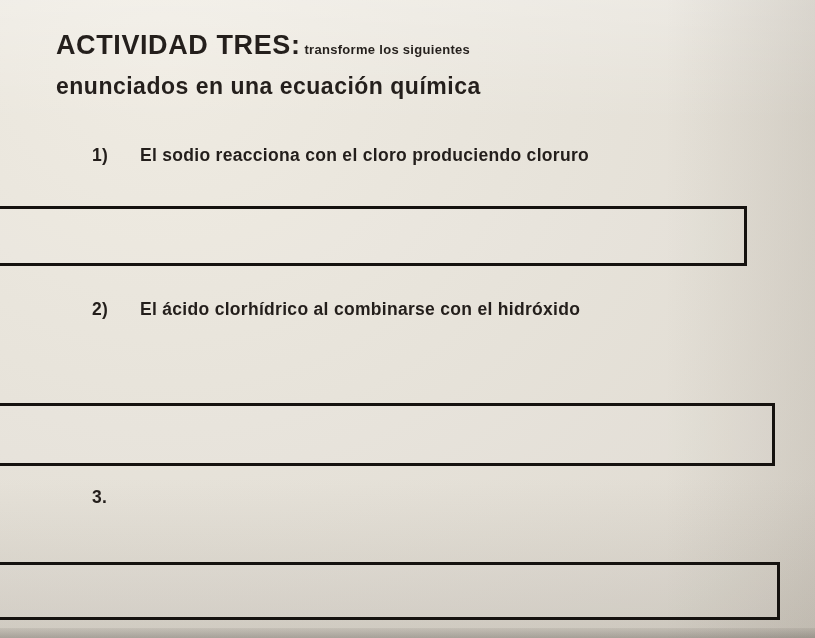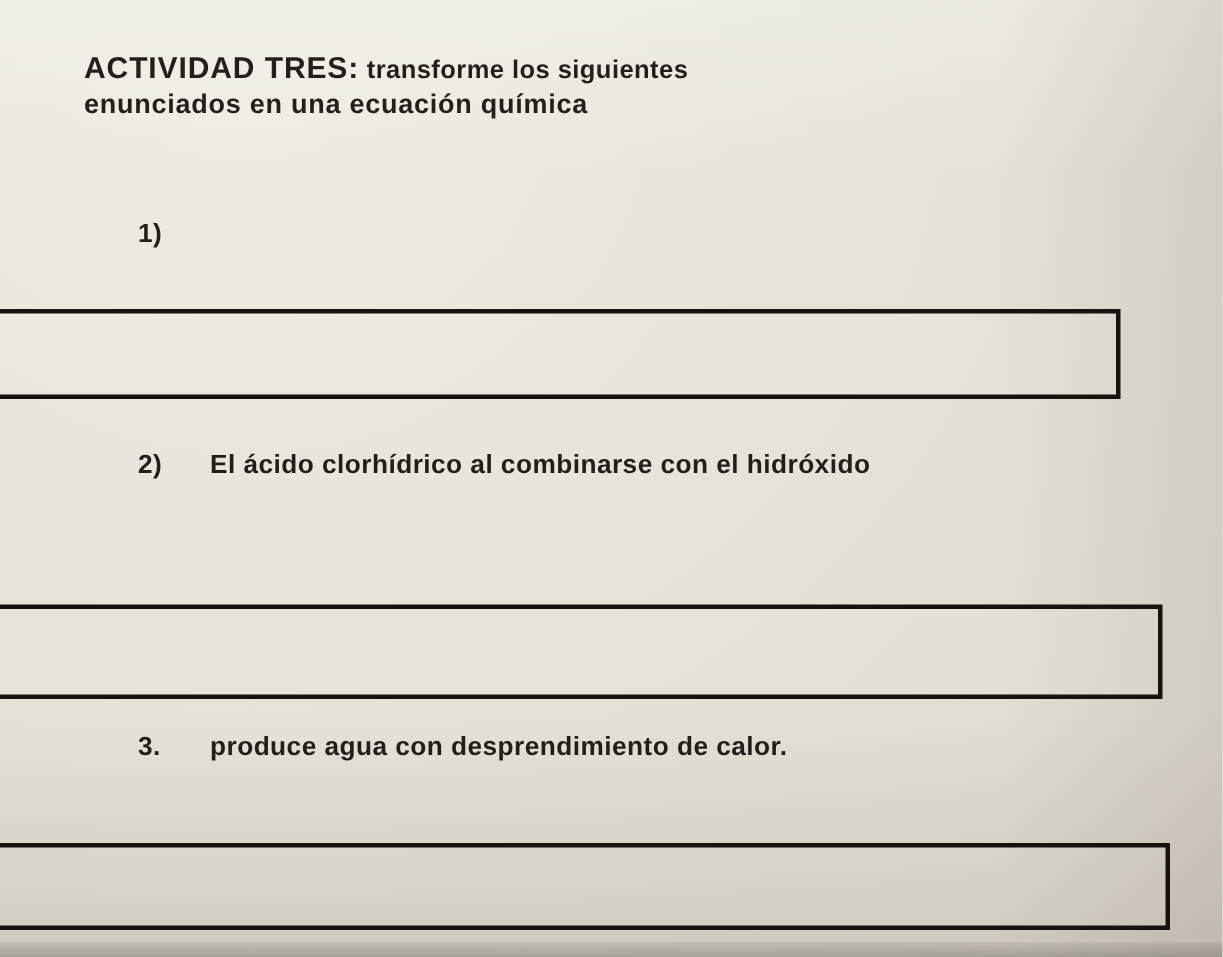--- a/index.html
+++ b/index.html
@@ -51,30 +51,31 @@
     top: 30px;
     width: 640px;
   }
   .title-line1 {
     font-size: 25px;
     letter-spacing: 0.4px;
     color: #241f1c;
   }
   .title-strong {
     font-weight: bold;
-    font-size: 20px;
+    font-size: 27px;
     letter-spacing: 0.6px;
   }
   .title-rest {
-    font-size: 17px;
+    font-size: 13px;
     font-weight: bold;
     letter-spacing: 0.3px;
   }
   .title-line2 {
-    font-size: 18px;
+    margin-top: 12px;
+    font-size: 23px;
     font-weight: bold;
     letter-spacing: 0.5px;
     color: #241f1c;
   }
 
   .item {
     position: absolute;
     color: #231e1b;
     font-weight: bold;
     font-size: 17.5px;
@@ -134,38 +135,38 @@
     <div class="title-block">
       <div class="title-line1">
         <span class="title-strong">ACTIVIDAD TRES:</span><span class="title-rest"> transforme los siguientes</span>
       </div>
       <div class="title-line2">enunciados en una ecuación química</div>
     </div>
 
     <div class="item" id="item-1">
       <span class="num">1)</span>
       <div class="lines">
+        <div class="ln">El sodio reacciona con el cloro produciendo cloruro</div>
       </div>
     </div>
 
     <div class="answer-box" id="box-1"></div>
 
     <div class="item" id="item-2">
       <span class="num">2)</span>
       <div class="lines">
         <div class="ln">El ácido clorhídrico al combinarse con el hidróxido</div>
       </div>
     </div>
 
     <div class="answer-box" id="box-2"></div>
 
     <div class="item" id="item-3">
       <span class="num">3.</span>
       <div class="lines">
-        <div class="ln">produce agua con desprendimiento de calor.</div>
       </div>
     </div>
 
     <div class="answer-box" id="box-3"></div>
 
   </div>
 
   <div class="bottom-edge"></div>
 </div>
 

